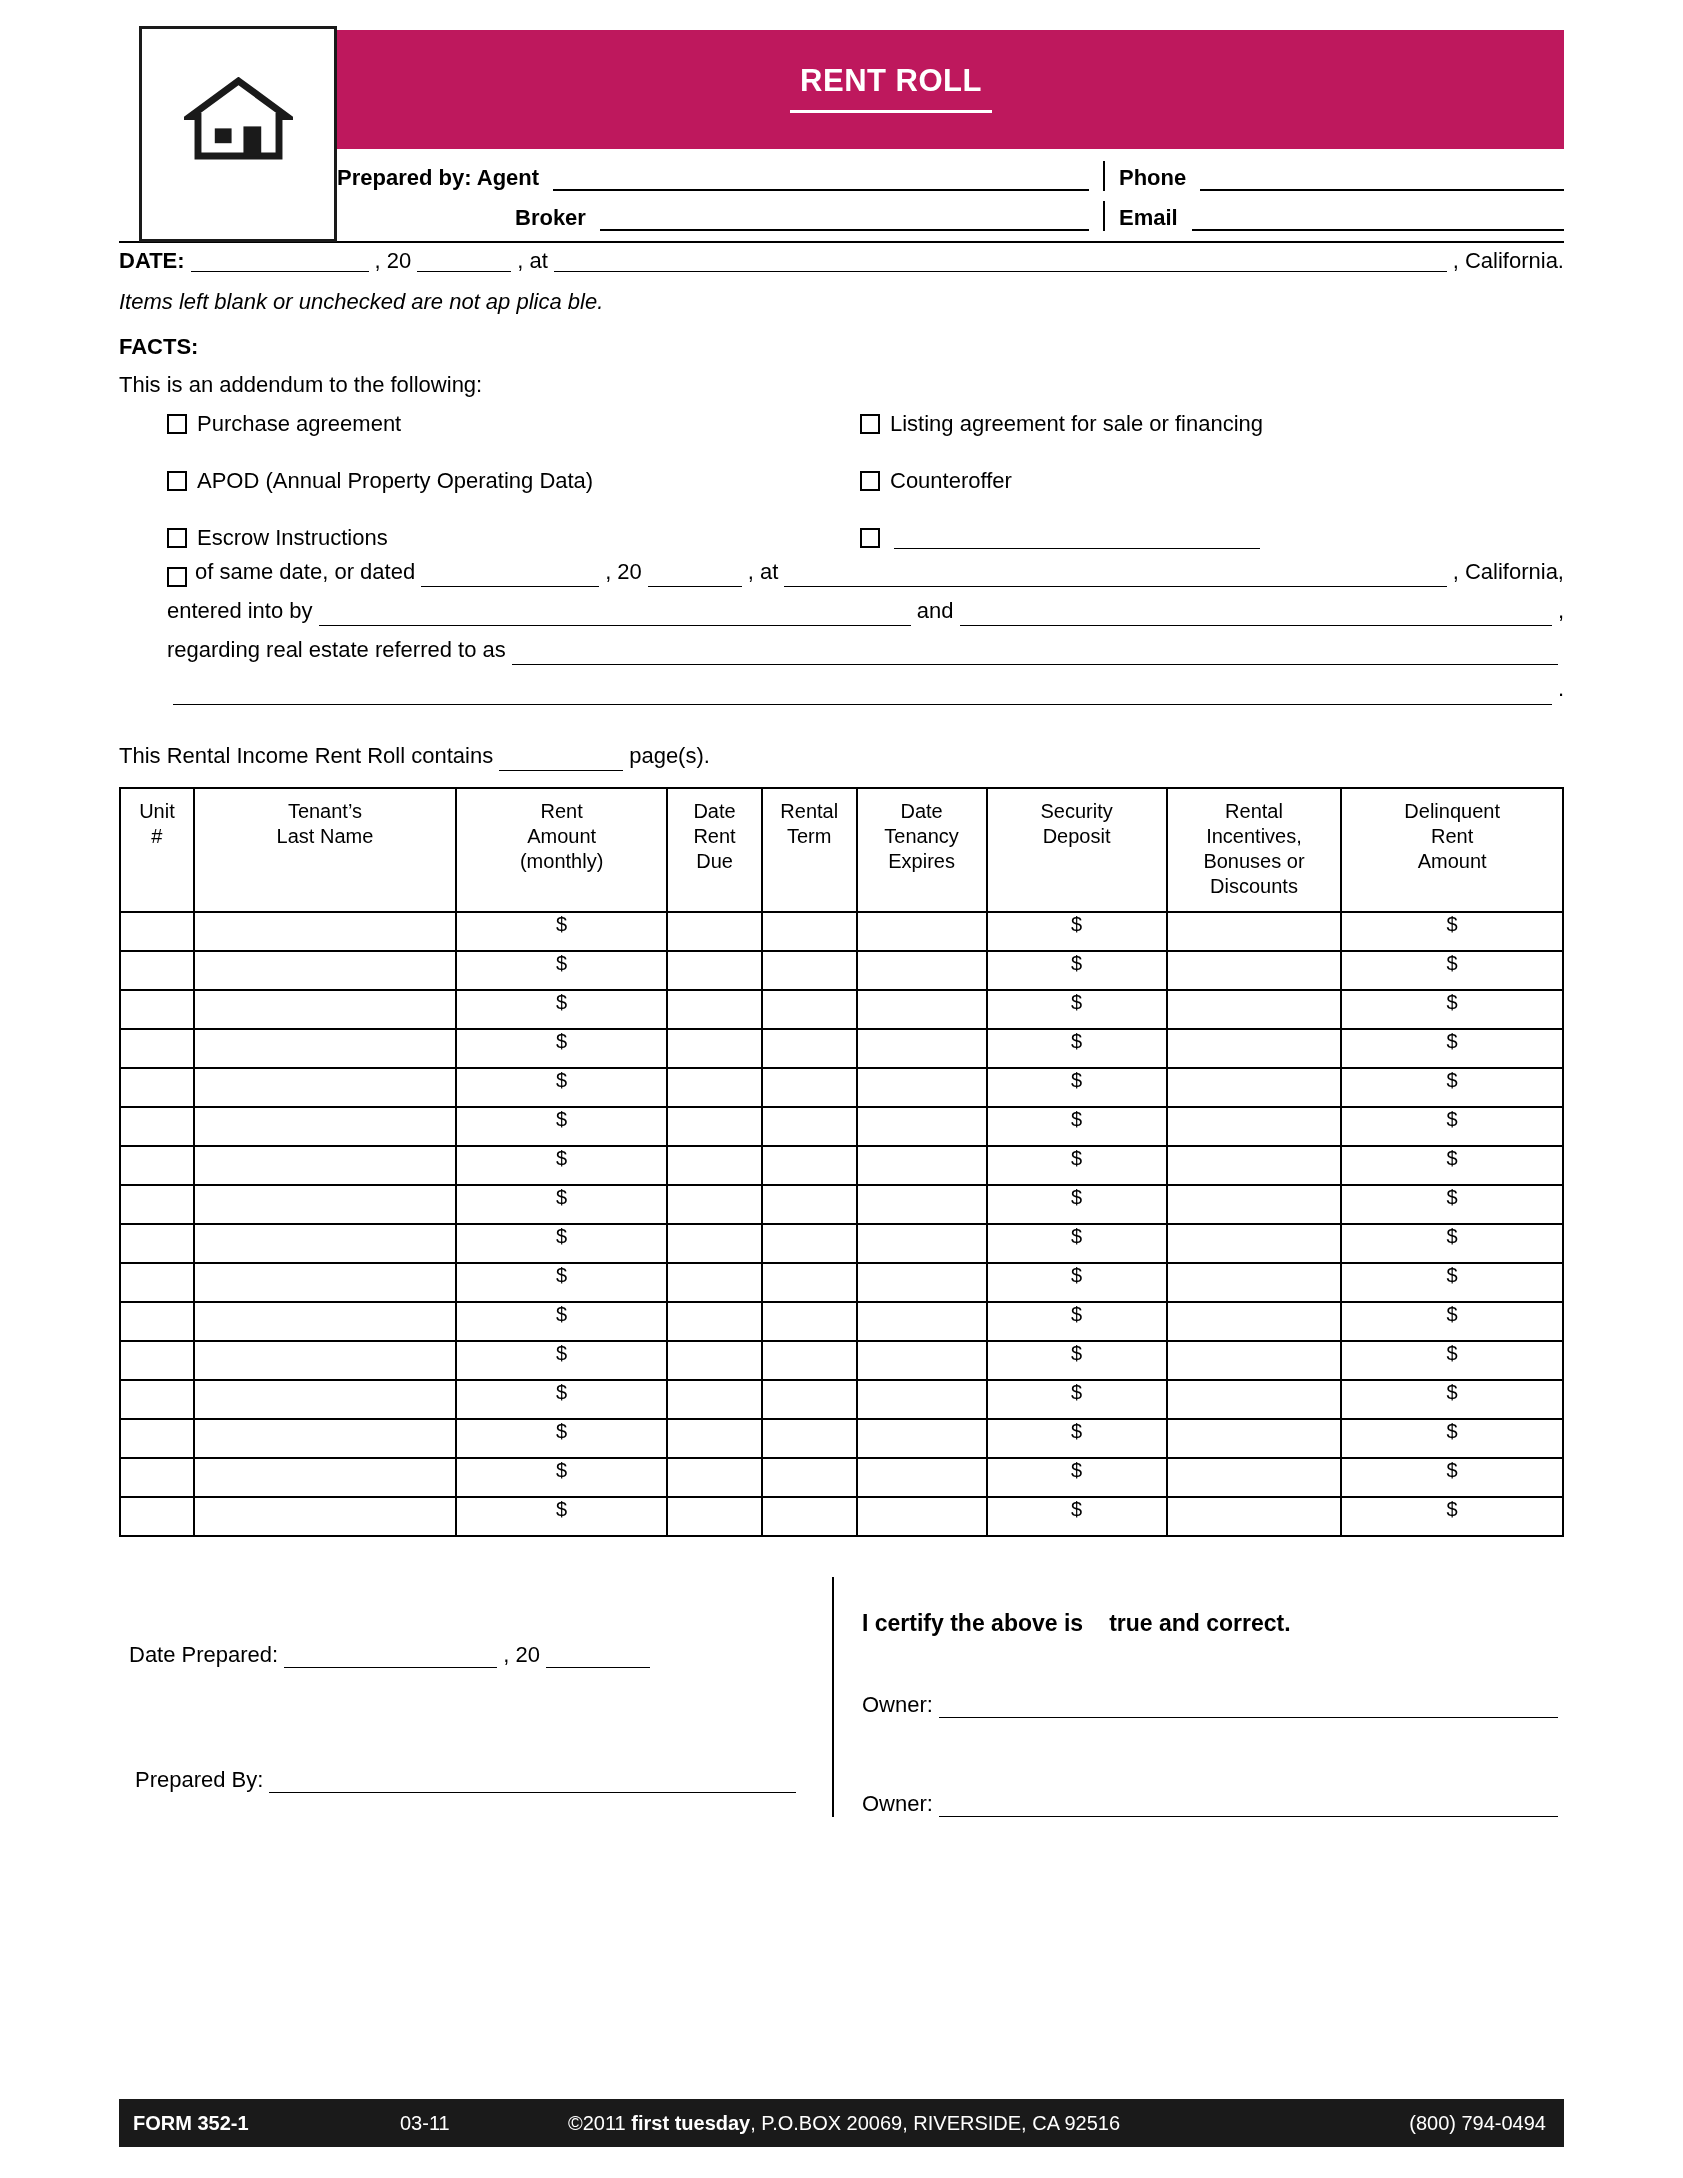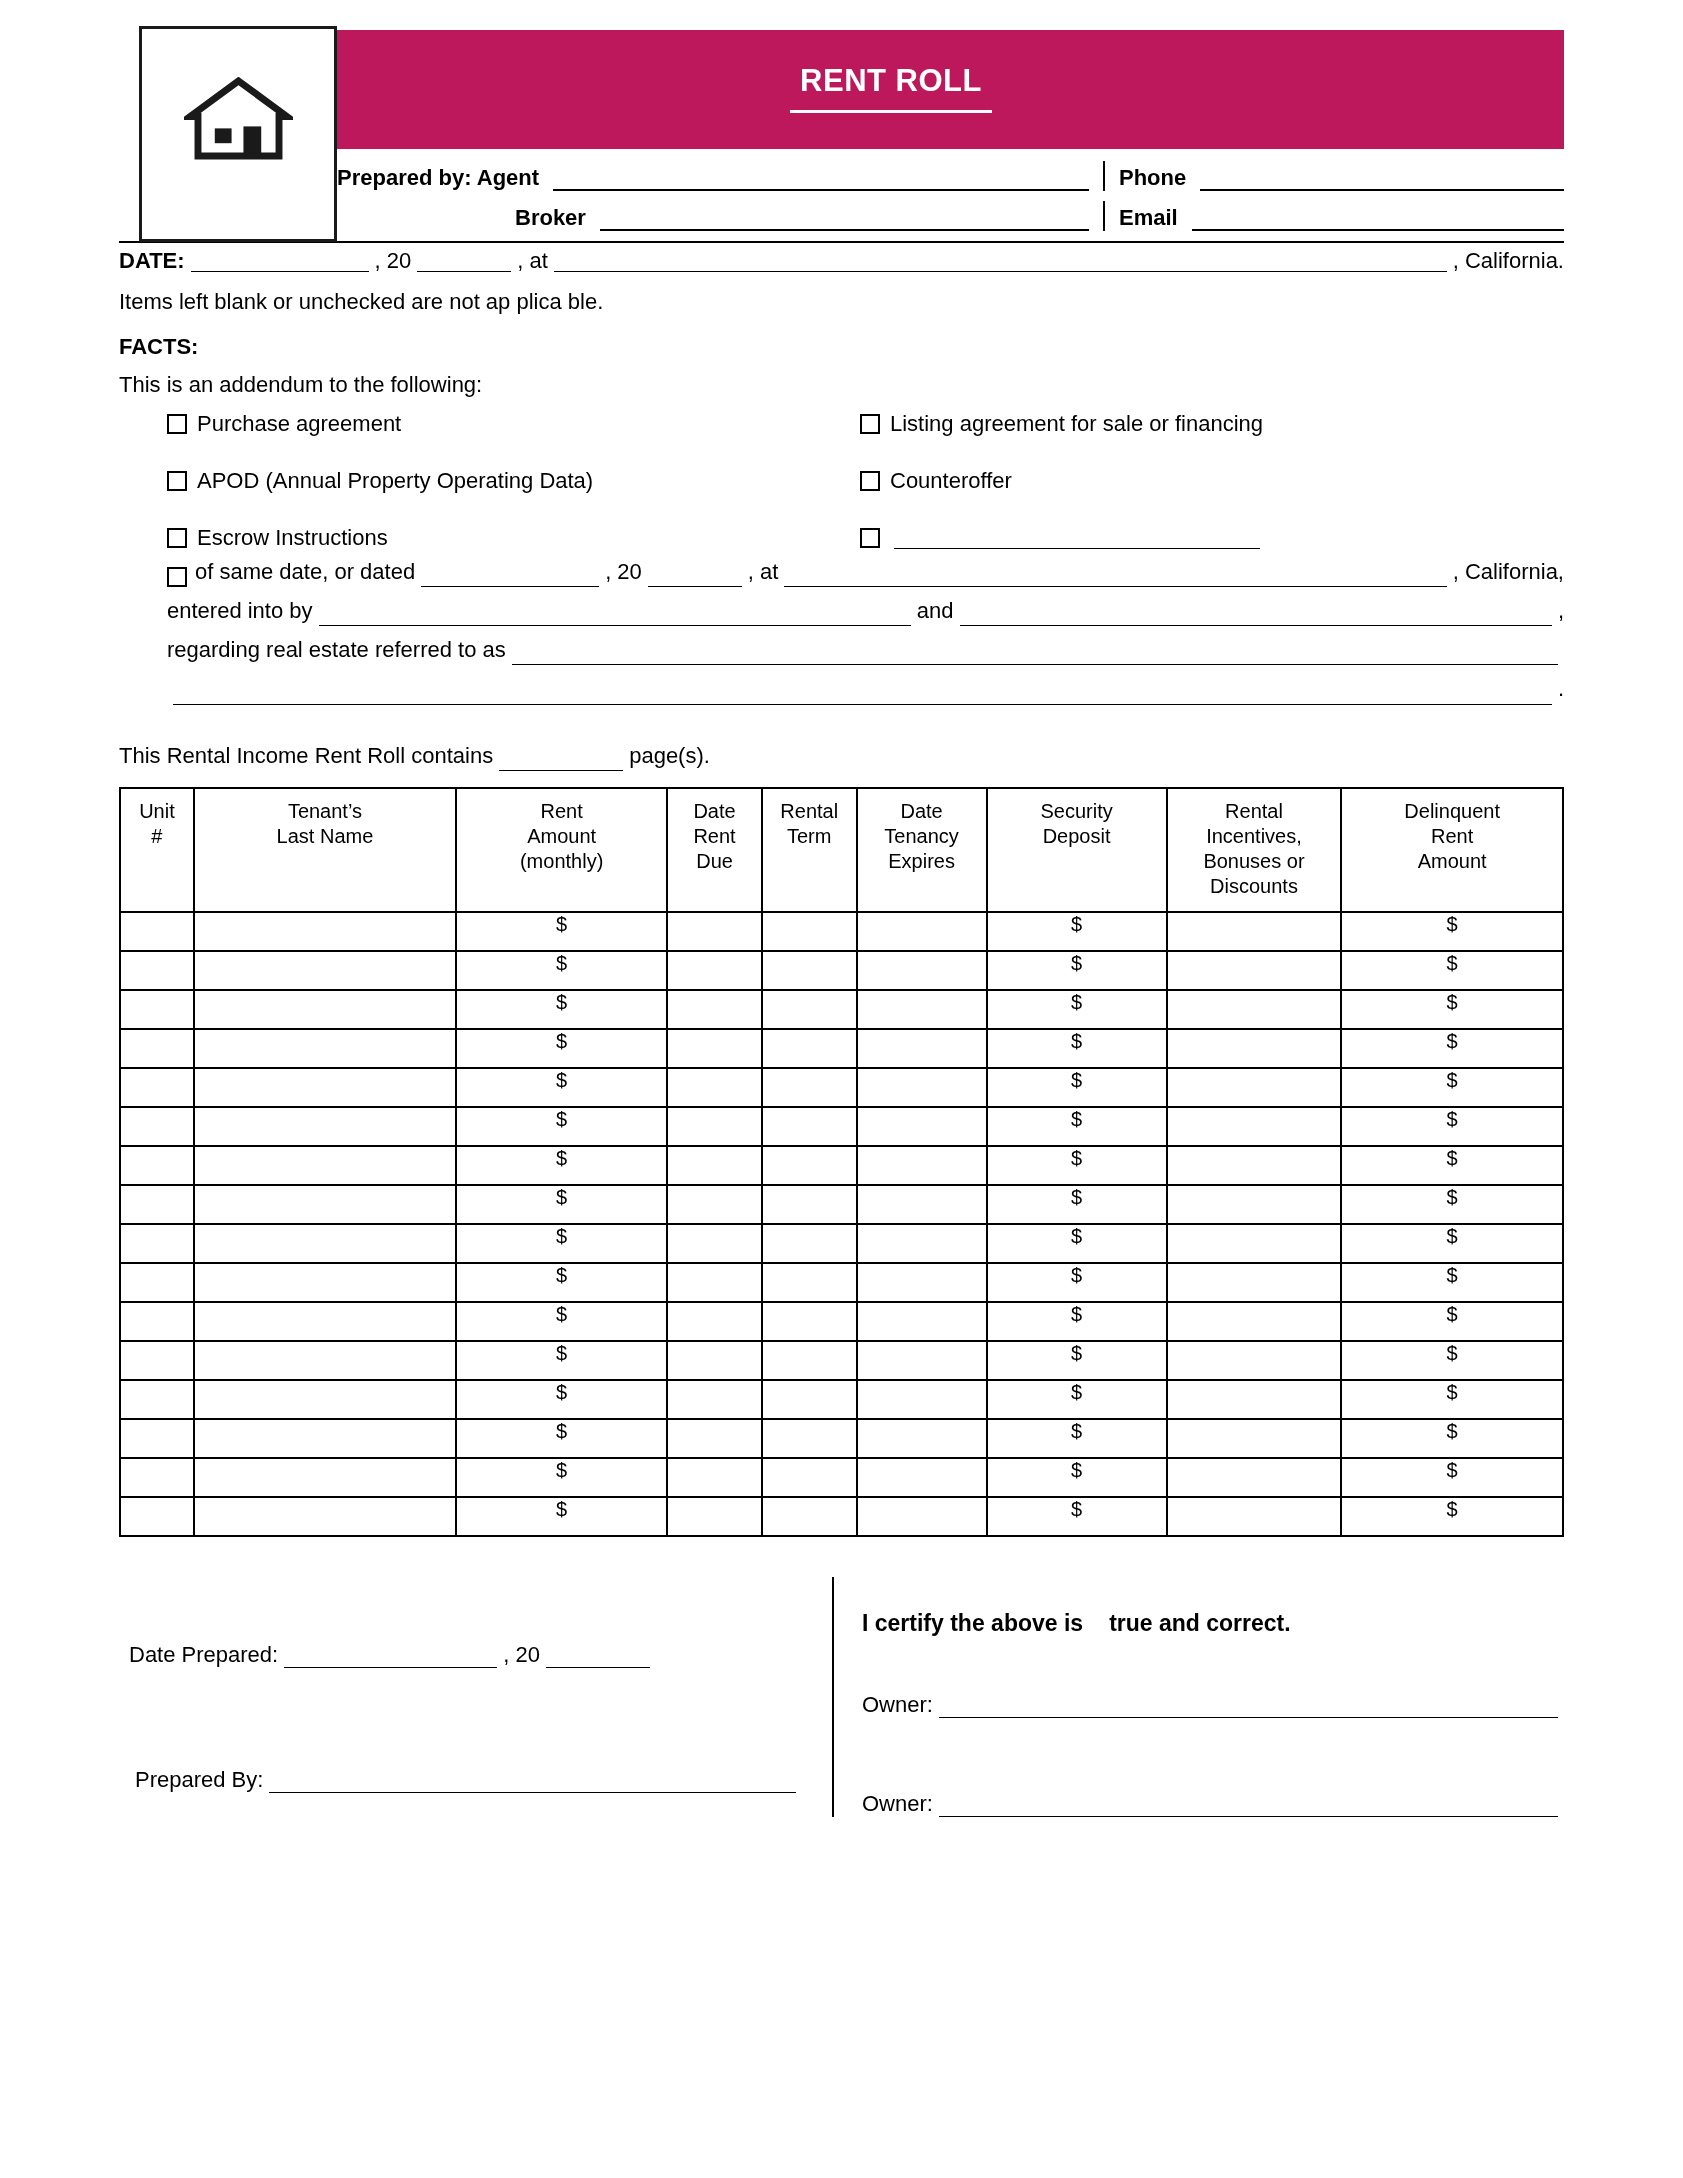--- a/index.html
+++ b/index.html
@@ -116,21 +116,21 @@
     margin: 0 119px;
     font-size: 22px;
     line-height: 1.42;
   }
   .line {
     display: flex;
     align-items: center;
     margin-top: 2px;
   }
   .bold { font-weight: bold; }
-  .ital { }
+  .ital { font-style: italic; }
   .dots {
     border-bottom: 1.5px solid #000;
     height: 22px;
     margin: 0 6px;
   }
   .u-fill { flex: 1 1 auto; }
   .w140 { width: 178px; }
   .w90 { width: 94px; }
 
   .facts-head { font-weight: bold; font-size: 22px; margin-top: 14px; }
@@ -629,15 +629,23 @@
         <span>Owner:</span>
         <span class="dots u-fill"></span>
       </div>
       <div class="owner-row" style="margin-top:73px">
         <span>Owner:</span>
         <span class="dots u-fill"></span>
       </div>
     </div>
   </div>
 
+  <div class="footbar">
+    <span class="form-no">FORM 352-1</span>
+    <span class="rev">03-11</span>
+    <span class="copy">
+      <span>©2011 </span><b>first tuesday</b><span>, P.O.BOX 20069, RIVERSIDE, CA 92516</span>
+    </span>
+    <span class="phone">(800) 794-0494</span>
+  </div>
 
 </div>
 
 
 </body></html>

